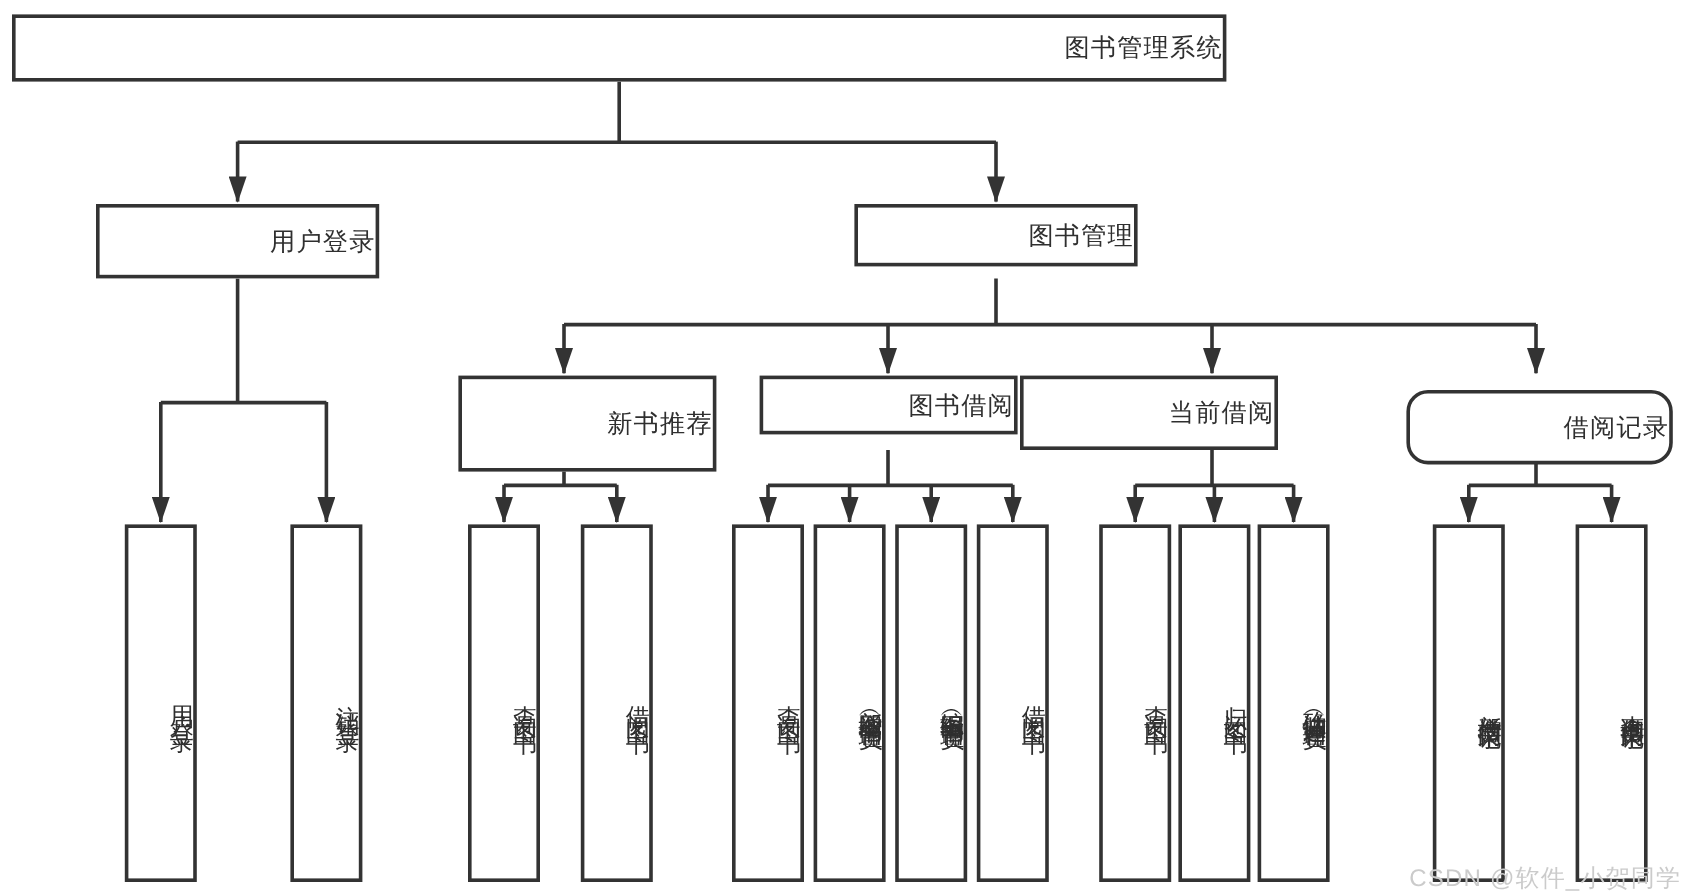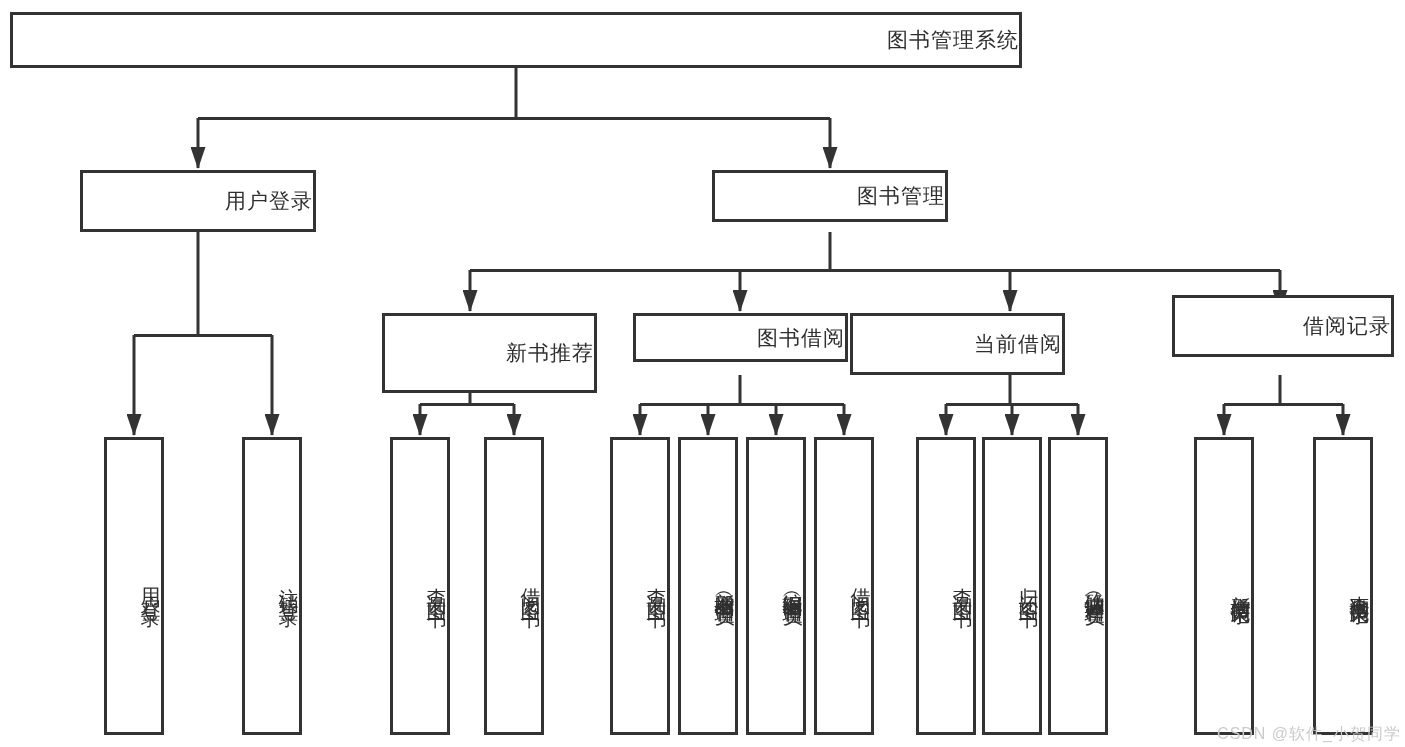--- a/index.html
+++ b/index.html
@@ -48,21 +48,21 @@
     letter-spacing: 7px;
     line-height: 1;
     max-height: 288px;
   }
   .leaf.long .vlabel { letter-spacing: 2px; }
   .watermark {
     position: absolute;
     right: 4px;
     bottom: 2px;
     color: var(--watermark, #ccc);
-    font-size: 16px;
+    font-size: 20px;
     letter-spacing: 1px;
     white-space: nowrap;
   }
 </style>
 </head>
 <body>
 
 <div class="canvas">
 
   <svg class="wires" viewBox="0 0 1405 747" xmlns="http://www.w3.org/2000/svg" aria-hidden="true">
@@ -119,21 +119,21 @@
 
   <div class="node" style="left:382px; top:313px; width:215px; height:80px;">
     <span>新书推荐</span>
   </div>
   <div class="node" style="left:633px; top:313px; width:215px; height:49px;">
     <span>图书借阅</span>
   </div>
   <div class="node" style="left:850px; top:313px; width:215px; height:62px;">
     <span>当前借阅</span>
   </div>
-  <div class="node" style="left:1172px; top:295px; width:222px; height:62px;">
+  <div class="node" style="left:1172px; top:325px; width:222px; height:62px;border-radius:18px;">
     <span>借阅记录</span>
   </div>
 
   <div class="node leaf" style="left:104px; top:437px; width:60px; height:298px;">
     <span class="vlabel">用户登录</span>
   </div>
   <div class="node leaf" style="left:242px; top:437px; width:60px; height:298px;">
     <span class="vlabel">注销登录</span>
   </div>
 

